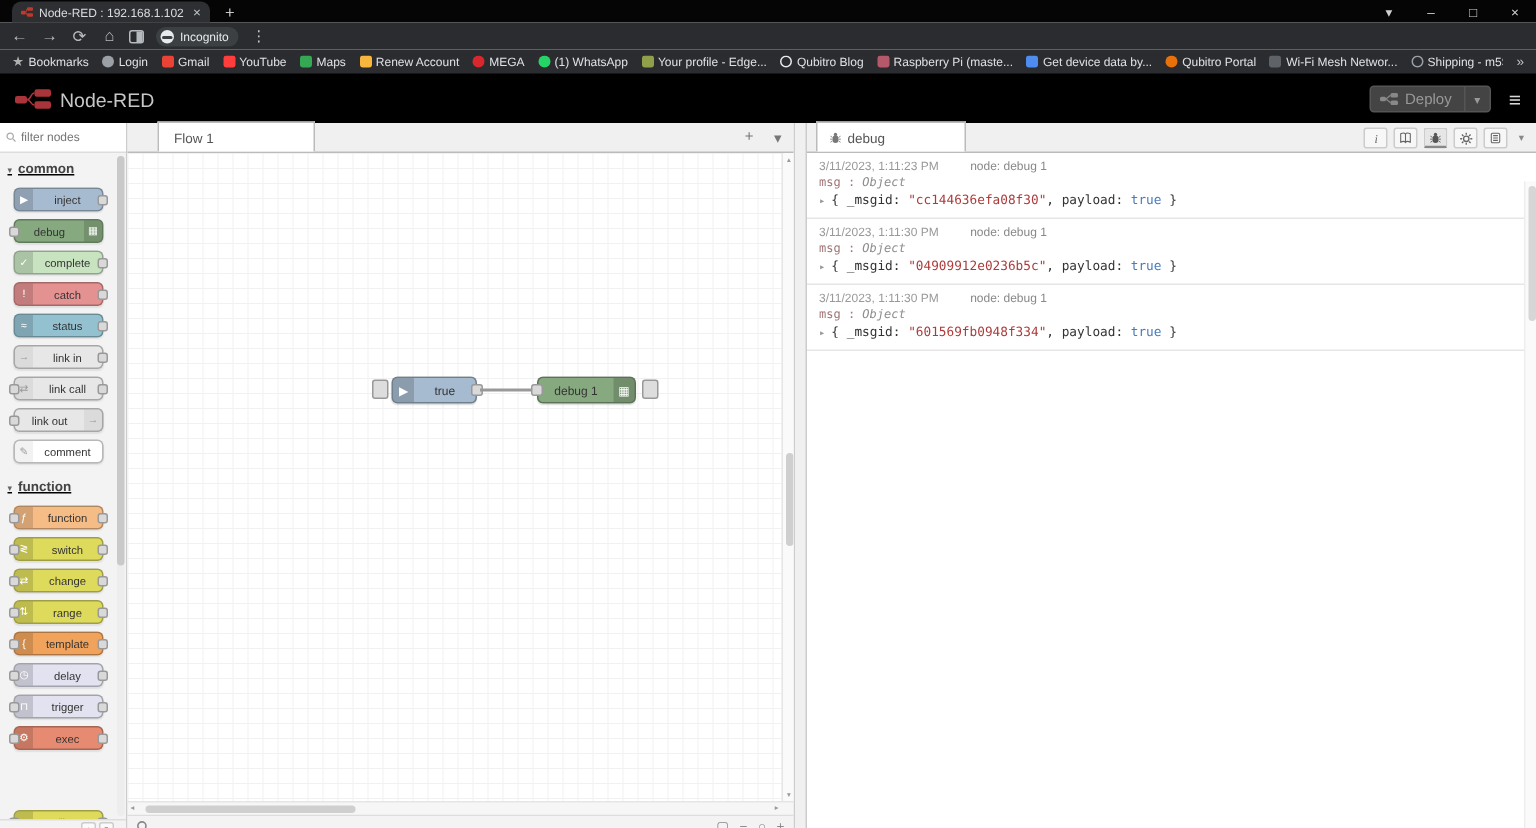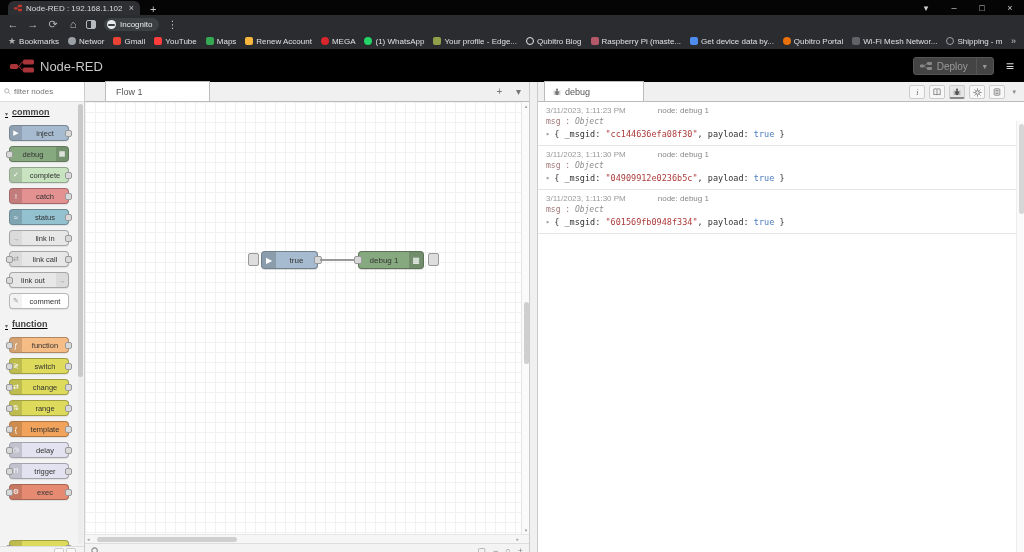--- a/index.html
+++ b/index.html
@@ -114,21 +114,21 @@
              display:flex; align-items:center; gap:4px; padding-left:8px; font-size:9px; color:#555; }
   .dbg-icons { position:absolute; right:8px; top:3px; display:flex; gap:4px; align-items:center; }
   .dico { width:16px; height:14px; border:1px solid #ccc; border-radius:2px; background:#f7f7f7; display:flex; align-items:center; justify-content:center; color:#666; font-size:8px; }
   .dico.active { background:#e6e6e6; border-bottom:2px solid #888; }
   .dico-chev { color:#888; font-size:7px; margin-left:3px; }
   .dbg-toolbar { height:18px; background:#f7f7f7; border-bottom:1px solid #ddd; display:flex; align-items:center; justify-content:flex-end; gap:6px; padding:0 10px; }
   .ddrop { height:13px; border:1px solid #ccc; background:#fff; border-radius:2px; display:flex; align-items:center; gap:4px; padding:0 5px; font-size:8px; color:#666; }
   .ddrop .dd-caret { font-size:6px; color:#888; }
   .dbg-messages { flex:1; overflow:hidden; padding-right:8px; }
   .dmsg { border-bottom:1px solid #e6e6e6; padding:4px 4px 6px 8px; }
-  .dmeta { display:flex; gap:32px; font-size:8px; color:#999; margin-bottom:2px; }
+  .dmeta { display:flex; gap:21px; font-size:8px; color:#999; margin-bottom:2px; }
   .dmeta .dsrc { color:#888; }
   .dprop { font-size:8px; color:#a07575; margin-bottom:3px; font-family:"DejaVu Sans Mono",monospace; }
   .dprop .dtype { font-style:italic; color:#8d8d8d;margin-top:23px; }
   .dbody { font-family:"DejaVu Sans Mono",monospace; font-size:8.5px; color:#333; display:flex; align-items:center; gap:4px; white-space:nowrap; overflow:hidden; }
   .dcaret { color:#999; font-size:7px; }
   .dbg-vscroll { position:absolute; right:0; top:39px; bottom:0; width:8px; background:#fafafa; border-left:1px solid #ededed; }
   .dbg-vscroll .handle { position:absolute; left:1.5px; width:5px; top:3px; height:90px; background:#d6d6d6; border-radius:3px; }
 
   svg { display:block; }
 </style>
@@ -173,21 +173,21 @@
   </div>
 
   <div class="bookbar">
     <span id="bookmark-items" style="display:flex;align-items:center;gap:9px;overflow:hidden;">
         <span class="bm">
           <span class="bm-ico star" style="color: rgb(176, 176, 176);">★</span>
           <span class="bm-lbl">Bookmarks</span>
         </span>
         <span class="bm">
           <span class="bm-ico circle" style="background: rgb(154, 160, 166);"></span>
-          <span class="bm-lbl">Networ</span>
+          <span class="bm-lbl">Login</span>
         </span>
         <span class="bm">
           <span class="bm-ico square" style="background: rgb(234, 67, 53);"></span>
           <span class="bm-lbl">Gmail</span>
         </span>
         <span class="bm">
           <span class="bm-ico square" style="background: rgb(255, 61, 61);"></span>
           <span class="bm-lbl">YouTube</span>
         </span>
         <span class="bm">

